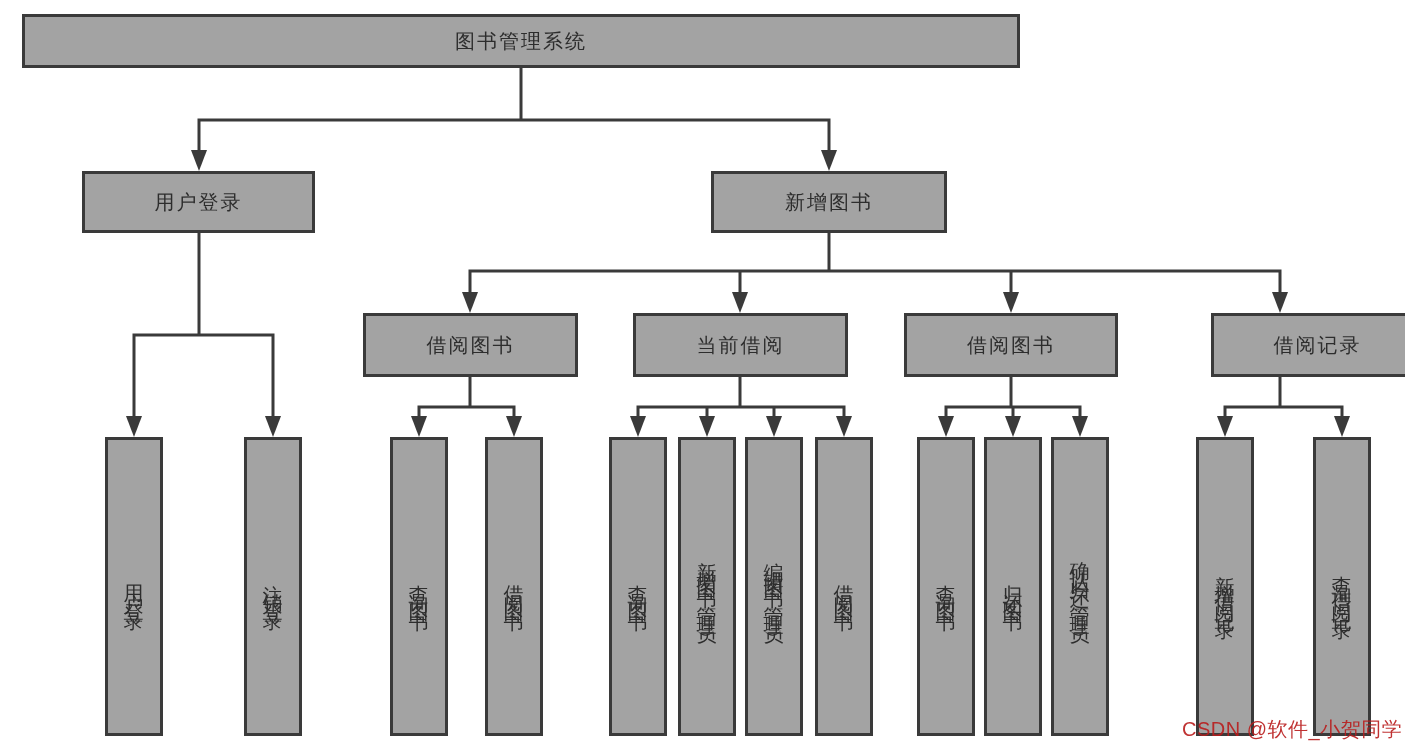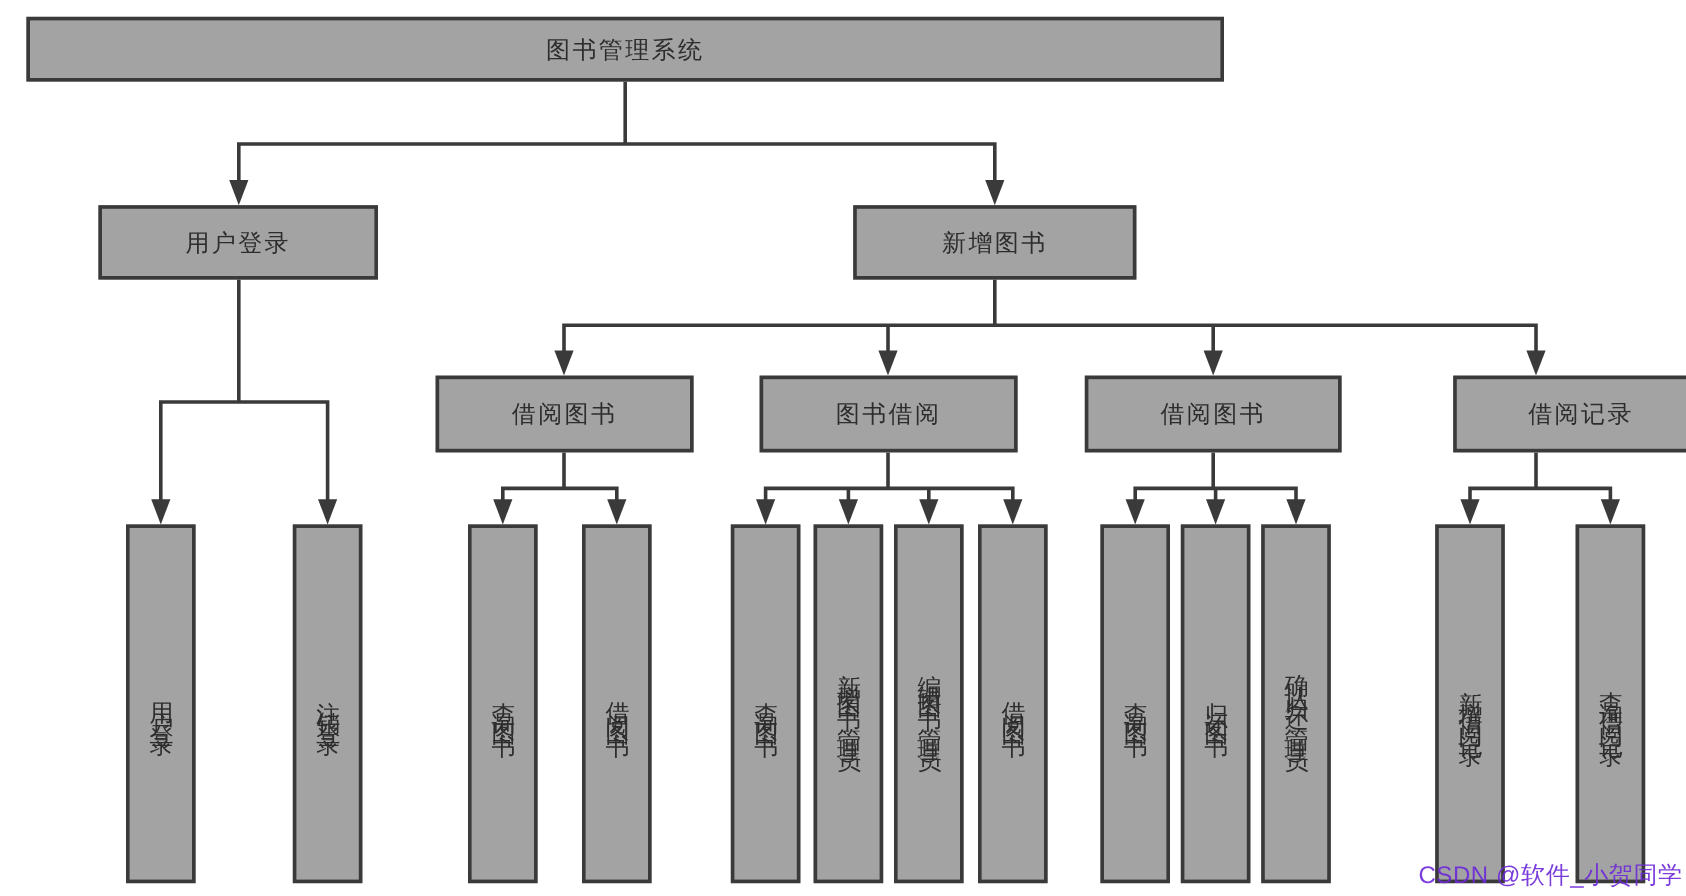--- a/index.html
+++ b/index.html
@@ -29,21 +29,21 @@
     text-orientation: mixed;
     font-size: 20px;
     letter-spacing: 9px;
     line-height: 1;
   }
   .watermark {
     position: absolute;
     left: 1182px;
     top: 716px;
     font-size: 20px;
-    color: #6d28d9;
+    color: #b91c1c;
     opacity: 0.9;
     z-index: 5;
     white-space: nowrap;
     letter-spacing: 0.5px;
   }
 </style>
 </head>
 <body>
 
 <div class="stage">
@@ -94,21 +94,21 @@
       <polygon points="1334,416 1350,416 1342,437"></polygon>
     </g>
   </svg>
 
   <div class="node h" style="left:22px; top:14px; width:998px; height:54px;">图书管理系统</div>
 
   <div class="node h" style="left:82px; top:171px; width:233px; height:62px;">用户登录</div>
   <div class="node h" style="left:711px; top:171px; width:236px; height:62px;">新增图书</div>
 
   <div class="node h" style="left:363px; top:313px; width:215px; height:64px;">借阅图书</div>
-  <div class="node h" style="left:633px; top:313px; width:215px; height:64px;">图书借阅</div>
+  <div class="node h" style="left:633px; top:313px; width:215px; height:64px;">当前借阅</div>
   <div class="node h" style="left:904px; top:313px; width:214px; height:64px;">借阅图书</div>
   <div class="node h" style="left:1211px; top:313px; width:213px; height:64px;">借阅记录</div>
 
   <div class="node v" style="left:105px; top:437px; width:58px; height:299px;">用户登录</div>
   <div class="node v" style="left:244px; top:437px; width:58px; height:299px;">注销登录</div>
 
   <div class="node v" style="left:390px; top:437px; width:58px; height:299px;">查询图书</div>
   <div class="node v" style="left:485px; top:437px; width:58px; height:299px;">借阅图书</div>
 
   <div class="node v" style="left:609px; top:437px; width:58px; height:299px;">查询图书</div>

